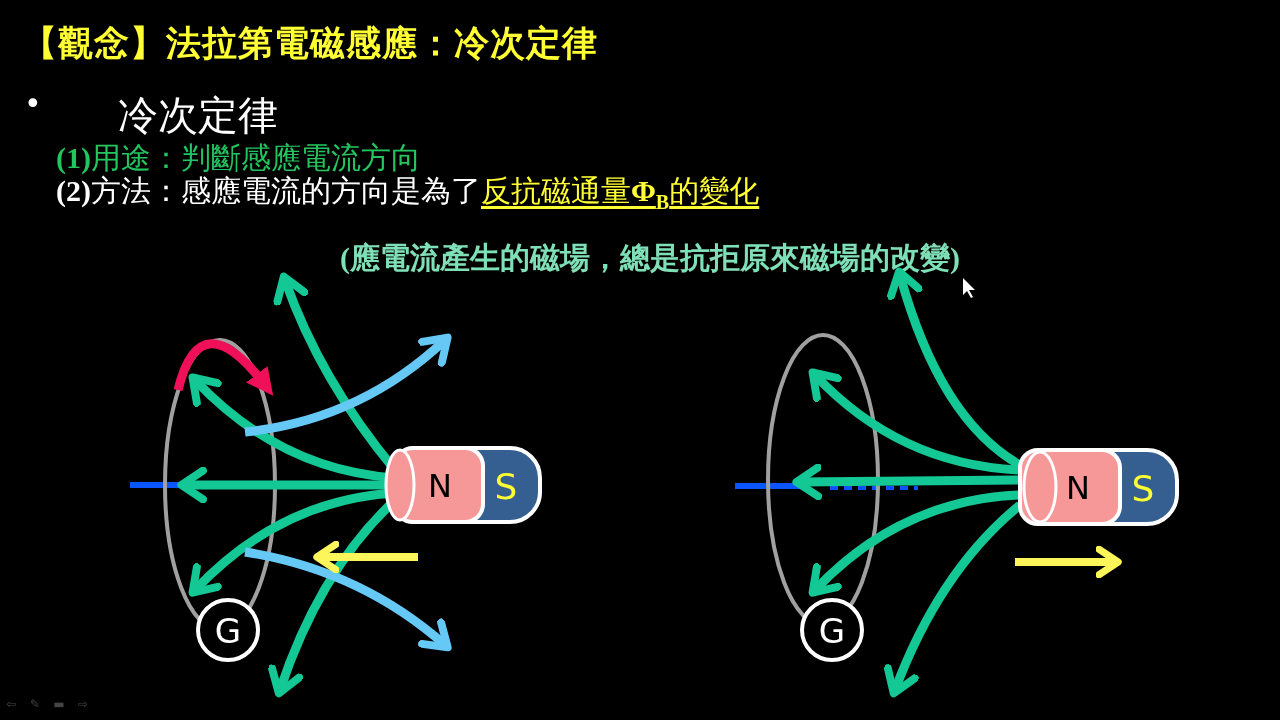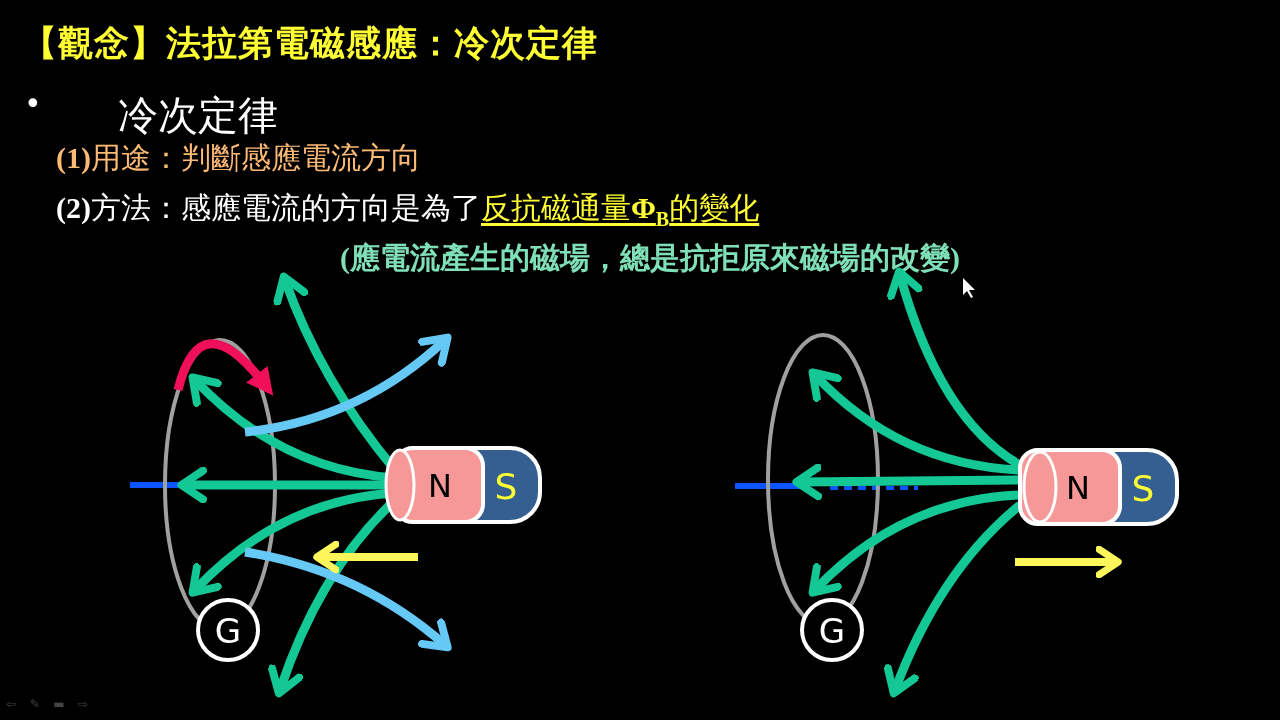--- a/index.html
+++ b/index.html
@@ -1,21 +1,21 @@
 <!DOCTYPE html>
 <html><head>
 <meta charset="utf-8">
 <style>
   html, body { margin:0; padding:0; background:#000; }
   body { width:1280px; height:720px; position:relative; overflow:hidden; font-family:"DejaVu Sans", sans-serif; }
   .title { position:absolute; left:22px; top:20px; color:#ffff33; font-size:35px; font-weight:bold; letter-spacing:1px; white-space:nowrap; }
   .bullet { position:absolute; left:24px; top:86px; color:#fff; font-size:30px; }
   .line1 { position:absolute; left:70px; top:88px; color:#fff; font-size:40px; white-space:nowrap;margin-left:48px; }
-  .line2 { position:absolute; left:56px; top:138px; color:#fdba74; font-size:30px; white-space:nowrap; }
-  .line3 { position:absolute; left:56px; top:188px; color:#fff; font-size:30px; white-space:nowrap; }
+  .line2 { position:absolute; left:56px; top:138px; color:#22c55e; font-size:30px; white-space:nowrap; }
+  .line3 { position:absolute; left:56px; top:171px; color:#fff; font-size:30px; white-space:nowrap; }
   .num { font-family:"Liberation Serif", serif; font-weight:bold; }
   .hl { color:#ffff33; text-decoration:underline; text-underline-offset:5px; }
   .sub { font-size:20px; vertical-align:-8px; font-family:"Liberation Serif", serif; font-weight:bold; }
   .phi { font-family:"Liberation Serif", serif; font-weight:bold; }
   .note { position:absolute; left:340px; top:238px; color:#7fe0b8; font-size:30px; font-weight:bold; white-space:nowrap;font-family:Liberation Serif, serif; }
   svg.diagram { position:absolute; left:0; top:0; }
   .toolbar { position:absolute; left:4px; top:698px; display:flex; gap:10px; }
   .tb { width:14px; height:12px; color:#444; font-size:12px; line-height:12px; text-align:center; }
 </style>
 </head>

